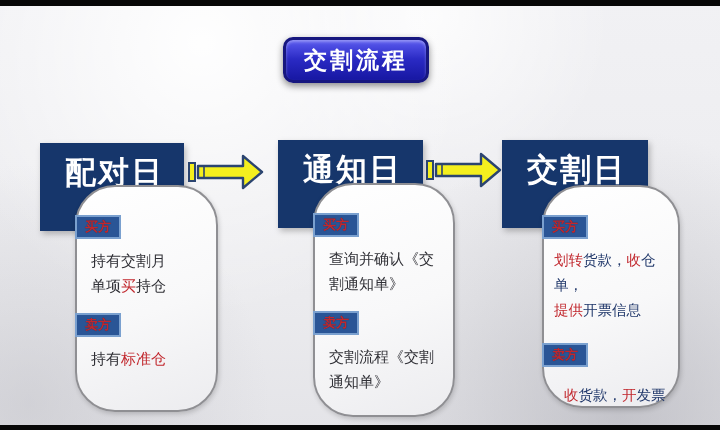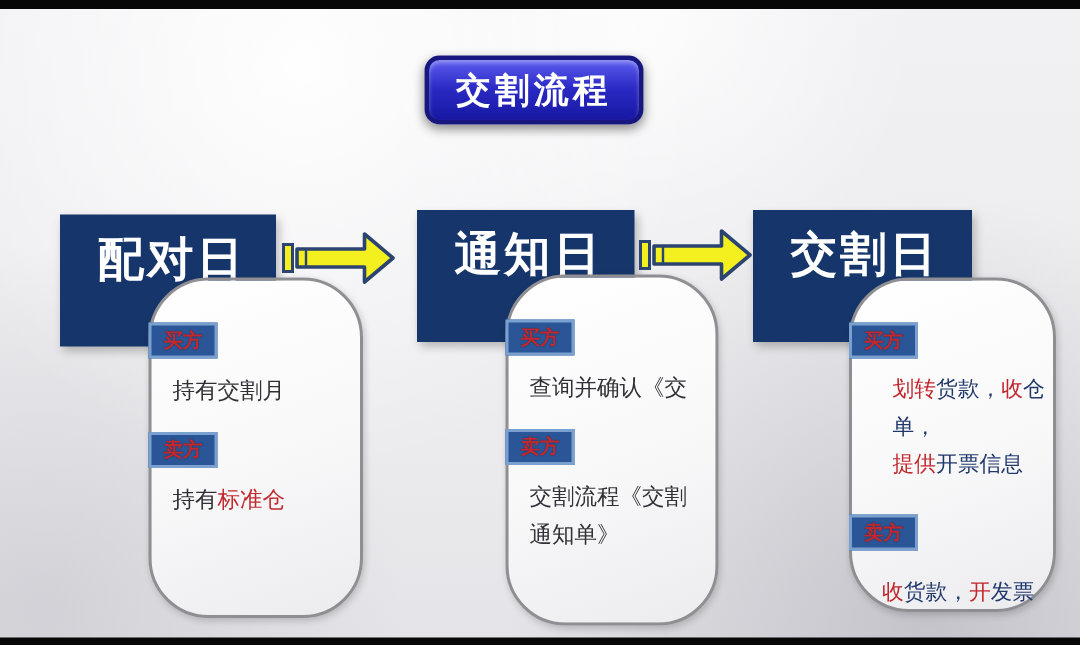--- a/index.html
+++ b/index.html
@@ -34,42 +34,41 @@
     box-shadow:2px 3px 6px rgba(0,0,0,0.25);
   }
   .stage-0 .stage-header{left:40px;top:143px;width:144px;}
   .stage-1 .stage-header{left:278px;top:140px;width:145px;}
   .stage-2 .stage-header{left:502px;top:140px;width:146px;}
 
   .stage-panel{
     position:absolute;z-index:2;border:2px solid #8f8f93;border-radius:40px;
     background:linear-gradient(160deg,#ffffff 0%,#f8f8f9 55%,#ececef 100%);
     box-shadow:1px 2px 5px rgba(0,0,0,0.18);
-    margin-left:24px;
   }
   .stage-0 .stage-panel{left:75px;top:185px;width:143px;height:227px;}
   .stage-1 .stage-panel{left:313px;top:183px;width:142px;height:234px;}
   .stage-2 .stage-panel{left:542px;top:185px;width:138px;height:223px;}
 
   .role-tag{
     width:46px;height:24px;margin-left:-2px;
     background:var(--tag_bg,#2a5596);border:2px solid var(--tag_border,#7aa0cf);
     color:var(--red,#c1272d);font-size:13px;font-weight:bold;
     display:flex;align-items:center;justify-content:center;
     text-shadow:0 0 1px rgba(0,0,0,0.4);
   }
   .sec-0 .role-tag{margin-top:28px;}
   .sec-1 .role-tag{margin-top:15px;}
   .stage-2 .sec-1 .role-tag{margin-top:20px;}
 
   .section-text{
     font-size:15px;font-weight:normal;line-height:25px;
     padding:9px 4px 0 14px;color:var(--dark,#303036);
   }
-  .stage-2 .section-text{padding-left:27px;font-size:14.5px;}
+  .stage-2 .section-text{padding-left:10px;font-size:14.5px;}
   .stage-2 .sec-1 .section-text{padding-top:16px;padding-left:20px;}
 
   .seg-dark{color:var(--dark,#303036);}
   .seg-red{color:var(--red,#c1272d);}
   .seg-navy{color:var(--navy_text,#21386b);}
 
   .arrow{position:absolute;z-index:3;width:78px;height:42px;}
   .stage-0 .arrow{left:187px;top:151px;}
   .stage-1 .arrow{left:425px;top:149px;}
   .arrow svg{width:100%;height:100%;display:block;}
@@ -88,20 +87,21 @@
   <div id="stages">
   <div class="stage stage-0">
     <div class="stage-header">
       <span class="stage-title">配对日</span>
     </div>
     <div class="stage-panel">
   <div class="panel-section sec-0">
     <div class="role-tag">买方</div>
     <div class="section-text">
               <div><span class="seg-dark">持有交割月</span></div>
+              <div><span class="seg-dark">单项</span><span class="seg-red">买</span><span class="seg-dark">持仓</span></div>
             </div>
   </div>
 
   <div class="panel-section sec-1">
     <div class="role-tag">卖方</div>
     <div class="section-text">
               <div><span class="seg-dark">持有</span><span class="seg-red">标准仓</span></div>
             </div>
   </div>
 </div>
@@ -116,20 +116,21 @@
 
   <div class="stage stage-1">
     <div class="stage-header">
       <span class="stage-title">通知日</span>
     </div>
     <div class="stage-panel">
   <div class="panel-section sec-0">
     <div class="role-tag">买方</div>
     <div class="section-text">
               <div><span class="seg-dark">查询并确认《交</span></div>
+              <div><span class="seg-dark">割通知单》</span></div>
             </div>
   </div>
 
   <div class="panel-section sec-1">
     <div class="role-tag">卖方</div>
     <div class="section-text">
               <div><span class="seg-dark">交割流程《交割</span></div>
               <div><span class="seg-dark">通知单》</span></div>
             </div>
   </div>

